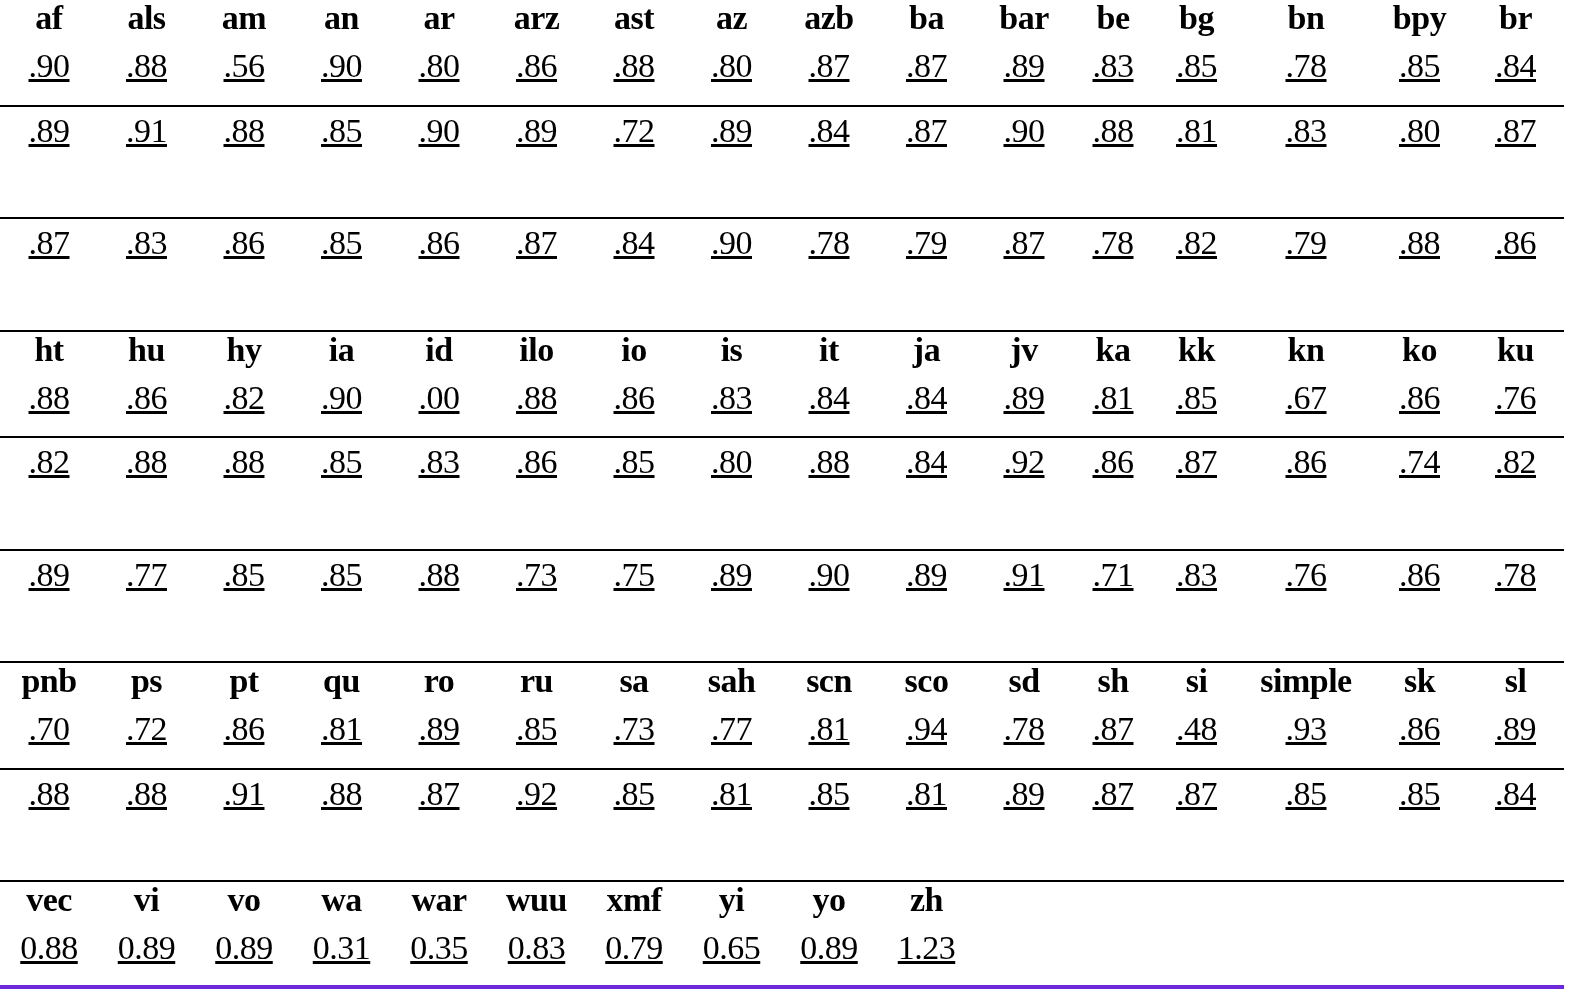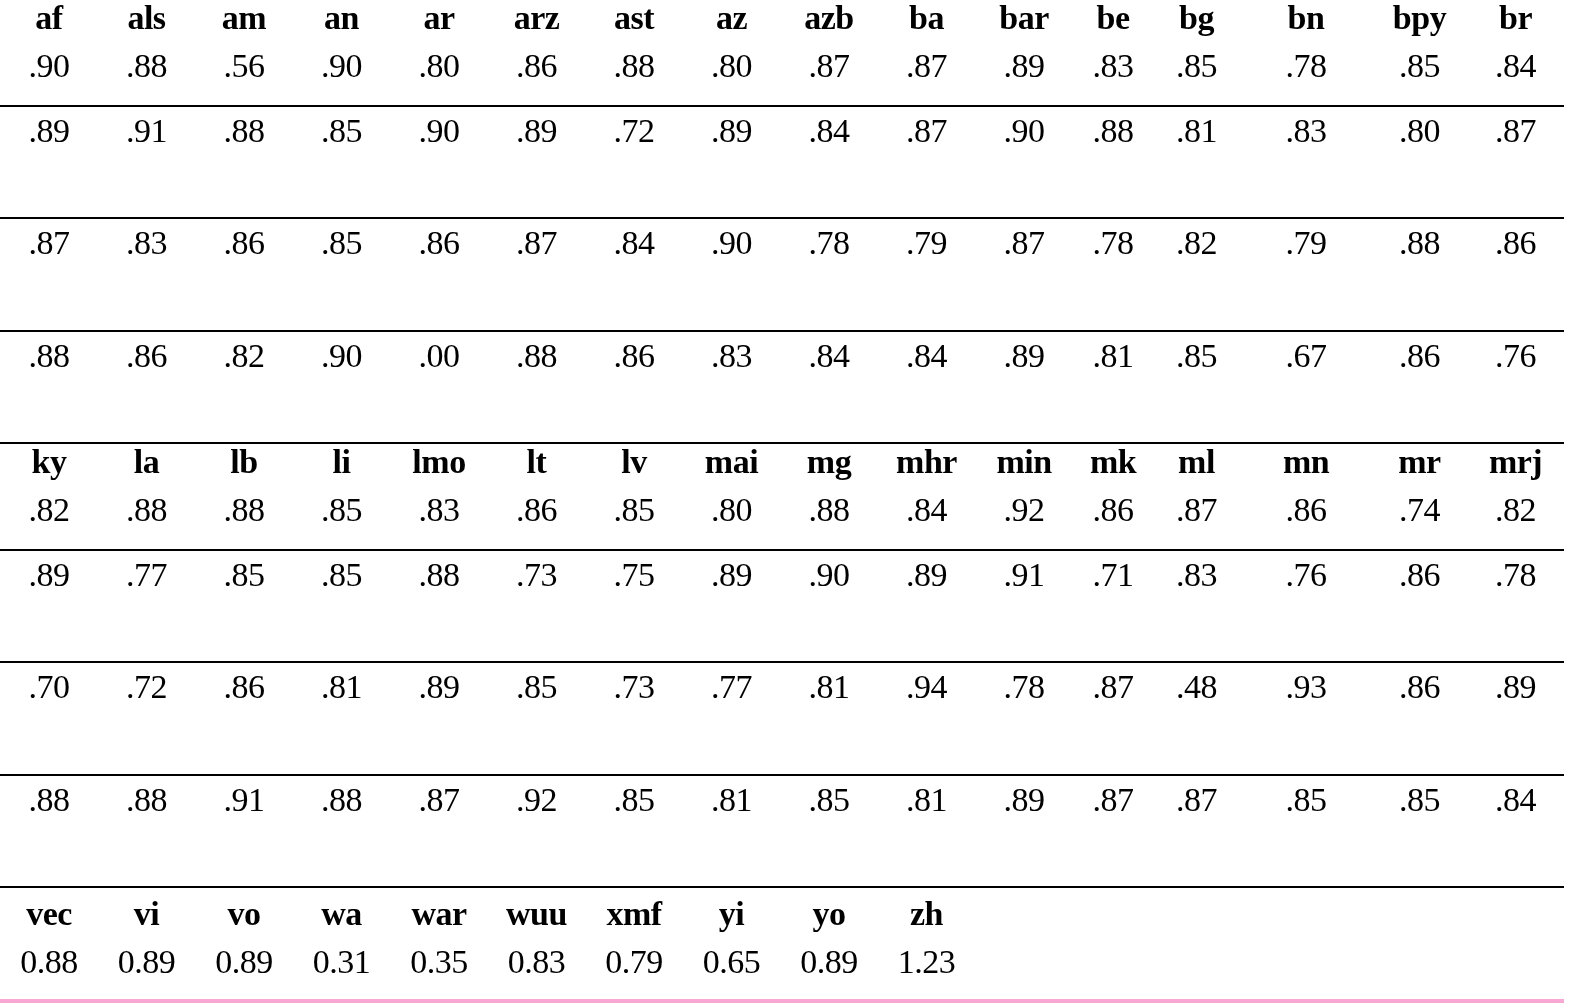--- a/index.html
+++ b/index.html
@@ -19,35 +19,35 @@
       width: 1564px;
       margin-left: 0;
     }
     .group {
       height: 112.5px;
       box-sizing: border-box;
       border-bottom: 2px solid #000;
       position: relative;
     }
     .group.last {
-      border-bottom: 4px solid #f9a8d4;
-      margin-top: 8px;
+      border-bottom: 4px solid #6d28d9;
     }
     .row {
       display: grid;
       grid-template-columns: 98px 97px 98px 97px 98px 97px 98px 97px 98px 97px 98px 80px 87px 132px 95px 97px;
       height: 47px;
       align-items: center;
     }
     .row.header {
       margin-top: -6px;
       height: 48px;
     }
     .row.values {
       height: 48px;
+      text-decoration: underline;
     }
     .cell {
       text-align: center;
       white-space: nowrap;
     }
     .lang {
       font-weight: bold;
       font-size: 34px;
       letter-spacing: -0.5px;
     }
@@ -132,58 +132,58 @@
         <div class="cell val">.79</div>
         <div class="cell val">.87</div>
         <div class="cell val">.78</div>
         <div class="cell val">.82</div>
         <div class="cell val">.79</div>
         <div class="cell val">.88</div>
         <div class="cell val">.86</div>
       </div>
     </div>
     <div class="group">
+      <div class="row header">
+        <div class="cell lang">ht</div>
+        <div class="cell lang">hu</div>
+        <div class="cell lang">hy</div>
+        <div class="cell lang">ia</div>
+        <div class="cell lang">id</div>
+        <div class="cell lang">ilo</div>
+        <div class="cell lang">io</div>
+        <div class="cell lang">is</div>
+        <div class="cell lang">it</div>
+        <div class="cell lang">ja</div>
+        <div class="cell lang">jv</div>
+        <div class="cell lang">ka</div>
+        <div class="cell lang">kk</div>
+        <div class="cell lang">kn</div>
+        <div class="cell lang">ko</div>
+        <div class="cell lang">ku</div>
+      </div>
       <div class="row values">
         <div class="cell val">.88</div>
         <div class="cell val">.86</div>
         <div class="cell val">.82</div>
         <div class="cell val">.90</div>
         <div class="cell val">.00</div>
         <div class="cell val">.88</div>
         <div class="cell val">.86</div>
         <div class="cell val">.83</div>
         <div class="cell val">.84</div>
         <div class="cell val">.84</div>
         <div class="cell val">.89</div>
         <div class="cell val">.81</div>
         <div class="cell val">.85</div>
         <div class="cell val">.67</div>
         <div class="cell val">.86</div>
         <div class="cell val">.76</div>
       </div>
     </div>
     <div class="group">
-      <div class="row header">
-        <div class="cell lang">ky</div>
-        <div class="cell lang">la</div>
-        <div class="cell lang">lb</div>
-        <div class="cell lang">li</div>
-        <div class="cell lang">lmo</div>
-        <div class="cell lang">lt</div>
-        <div class="cell lang">lv</div>
-        <div class="cell lang">mai</div>
-        <div class="cell lang">mg</div>
-        <div class="cell lang">mhr</div>
-        <div class="cell lang">min</div>
-        <div class="cell lang">mk</div>
-        <div class="cell lang">ml</div>
-        <div class="cell lang">mn</div>
-        <div class="cell lang">mr</div>
-        <div class="cell lang">mrj</div>
-      </div>
       <div class="row values">
         <div class="cell val">.82</div>
         <div class="cell val">.88</div>
         <div class="cell val">.88</div>
         <div class="cell val">.85</div>
         <div class="cell val">.83</div>
         <div class="cell val">.86</div>
         <div class="cell val">.85</div>
         <div class="cell val">.80</div>
         <div class="cell val">.88</div>
@@ -210,20 +210,38 @@
         <div class="cell val">.89</div>
         <div class="cell val">.91</div>
         <div class="cell val">.71</div>
         <div class="cell val">.83</div>
         <div class="cell val">.76</div>
         <div class="cell val">.86</div>
         <div class="cell val">.78</div>
       </div>
     </div>
     <div class="group">
+      <div class="row header">
+        <div class="cell lang">pnb</div>
+        <div class="cell lang">ps</div>
+        <div class="cell lang">pt</div>
+        <div class="cell lang">qu</div>
+        <div class="cell lang">ro</div>
+        <div class="cell lang">ru</div>
+        <div class="cell lang">sa</div>
+        <div class="cell lang">sah</div>
+        <div class="cell lang">scn</div>
+        <div class="cell lang">sco</div>
+        <div class="cell lang">sd</div>
+        <div class="cell lang">sh</div>
+        <div class="cell lang">si</div>
+        <div class="cell lang">simple</div>
+        <div class="cell lang">sk</div>
+        <div class="cell lang">sl</div>
+      </div>
       <div class="row values">
         <div class="cell val">.70</div>
         <div class="cell val">.72</div>
         <div class="cell val">.86</div>
         <div class="cell val">.81</div>
         <div class="cell val">.89</div>
         <div class="cell val">.85</div>
         <div class="cell val">.73</div>
         <div class="cell val">.77</div>
         <div class="cell val">.81</div>

